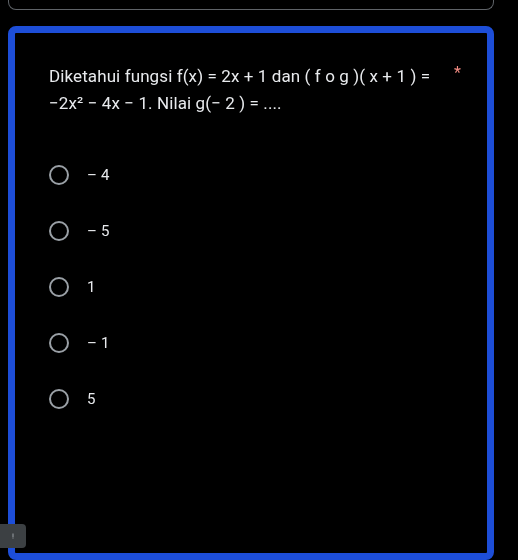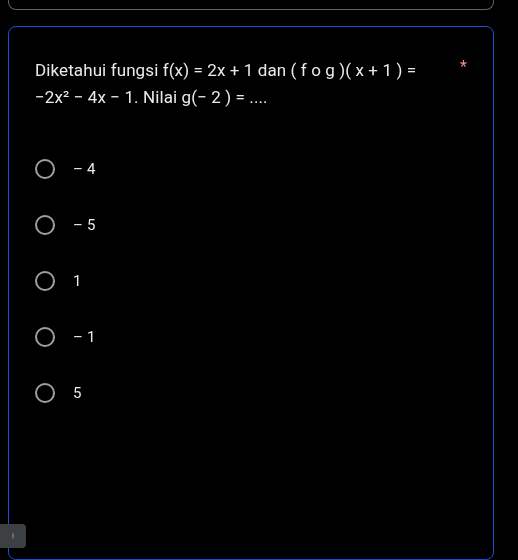--- a/index.html
+++ b/index.html
@@ -28,23 +28,23 @@
       border-bottom-left-radius: 8px;
       border-bottom-right-radius: 8px;
     }
     .card {
       position: absolute;
       top: 26px;
       left: 8px;
       right: 24px;
       bottom: 0;
       background: #000;
-      border: 1px solid #1d4ed8;
+      border: 7px solid #1d4ed8;
       border-radius: 8px;
-      padding: 30px 26px 24px 26px;
+      padding: 30px 26px 24px 34px;
     }
     .question-row {
       display: flex;
       align-items: flex-start;
       gap: 8px;
     }
     .question-text {
       font-size: 17px;
       line-height: 1.6;
       color: #e8eaed;

